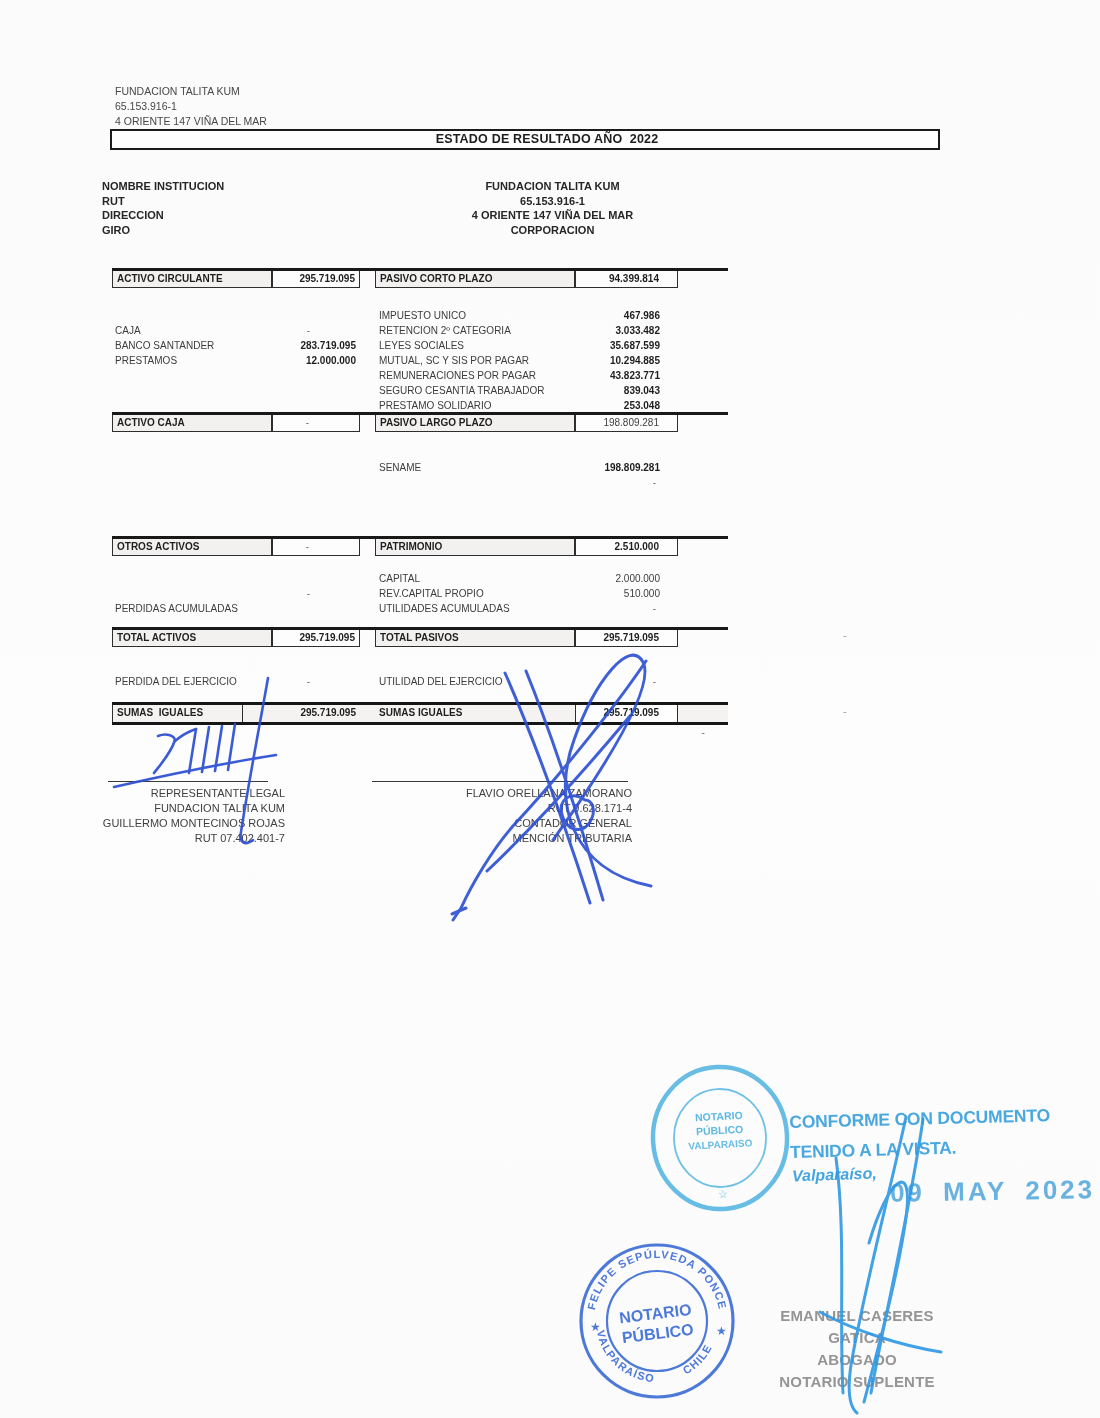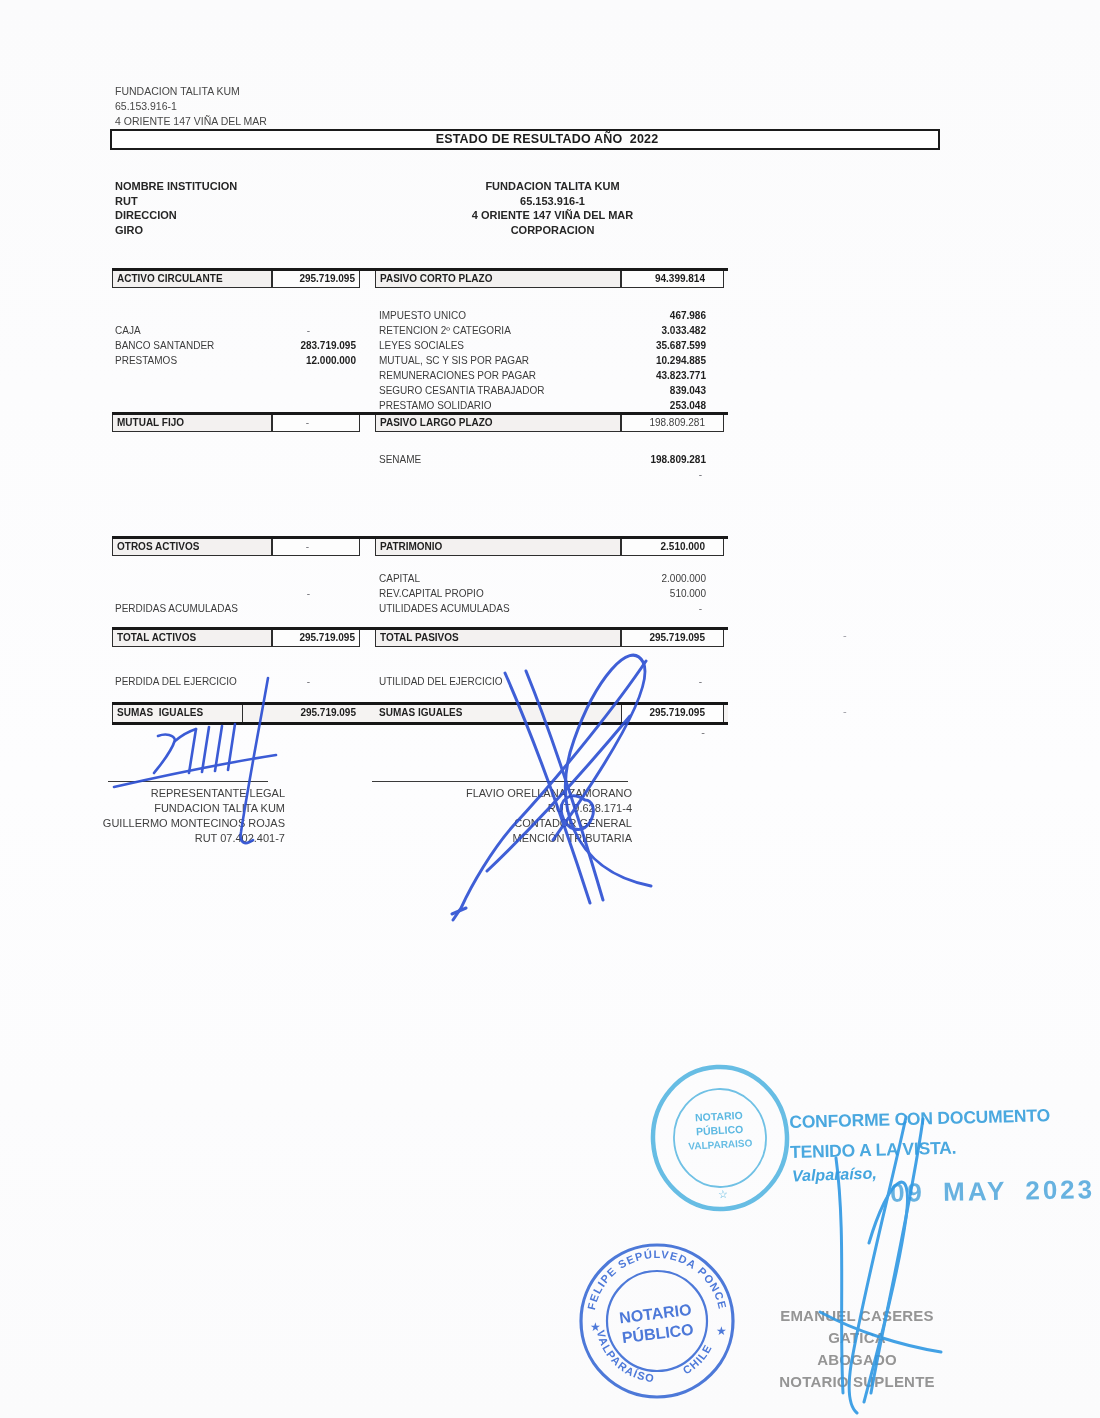--- a/index.html
+++ b/index.html
@@ -8,30 +8,30 @@
         font-family:"Liberation Sans","DejaVu Sans",sans-serif;color:#3a3a3a;}
   .abs{position:absolute;}
   .pre{white-space:pre;padding-left:48px;}
 
   
   .letterhead{left:115px;top:84px;font-size:10.5px;line-height:15px;color:#474747;}
   .titlebox{left:110px;top:129px;width:826px;height:17px;border:2.5px solid #1b1b1b;background:#fefefe;}
   .titletext{left:110px;top:132px;width:778px;text-align:center;font-weight:700;font-size:12.5px;color:#1d1d1d;letter-spacing:.2px;}
 
   
-  .info-labels{left:115px;top:179px;font-size:11px;line-height:14.6px;font-weight:700;color:#262626;}
+  .info-labels{left:102px;top:179px;font-size:11px;line-height:14.6px;font-weight:700;color:#262626;}
   .info-values{left:380px;top:179px;width:345px;text-align:center;font-size:11px;line-height:14.6px;font-weight:700;color:#262626;}
 
   
   .sec{left:112px;width:616px;}
   .r{display:flex;height:15px;line-height:15px;font-size:10px;color:#3c3c3c;}
   .c1{width:160px;padding-left:3px;box-sizing:border-box;}
   .c2{width:88px;text-align:right;padding-right:4px;box-sizing:border-box;}
   .cgap{width:15px;}
-  .c3{width:246px;padding-left:4px;box-sizing:border-box;}
+  .c3{width:200px;padding-left:4px;box-sizing:border-box;}
   .c4{width:103px;text-align:right;padding-right:18px;box-sizing:border-box;}
   .b{font-weight:700;color:#1e1e1e;}
   .dash{color:#6e6e74;}
   .c2.dash{padding-right:50px;}
   .c4.dash{padding-right:22px;}
   .band{border-top:3px solid #191919;height:17px;line-height:15px;}
   .band .c1,.band .c2,.band .c3,.band .c4{border:1.3px solid #2e2e2e;border-top:none;height:100%;}
   .band .c1,.band .c3{background:#f3f1f0;font-weight:700;color:#1f1f1f;padding-left:4px;}
   .band .c2,.band .c4{background:#fdfdfd;}
   .band2{border-top:3px solid #161616;border-bottom:3px solid #161616;height:17px;line-height:16px;background:#f5f3f2;}
@@ -137,27 +137,27 @@
       <div class="c1"></div>
         <div class="c2"></div>
         <div class="cgap"></div>
       <div class="c3">PRESTAMO SOLIDARIO</div>
       <div class="c4 b">253.048</div>
     </div>
   </div>
 
   <div class="abs sec" style="top:412px">
     <div class="r band">
-      <div class="c1">MUTUAL FIJO</div>
+      <div class="c1">ACTIVO CAJA</div>
       <div class="c2 dash">-</div>
       <div class="cgap"></div>
       <div class="c3">PASIVO LARGO PLAZO</div>
       <div class="c4" style="font-weight:400;color:#3f3f3f">198.809.281</div>
     </div>
-    <div class="r" style="margin-top:20px">
+    <div class="r" style="margin-top:28px">
       <div class="c1"></div>
         <div class="c2"></div>
         <div class="cgap"></div>
       <div class="c3">SENAME</div>
       <div class="c4 b">198.809.281</div>
     </div>
     <div class="r">
       <div class="c1"></div>
         <div class="c2"></div>
         <div class="cgap"></div>

